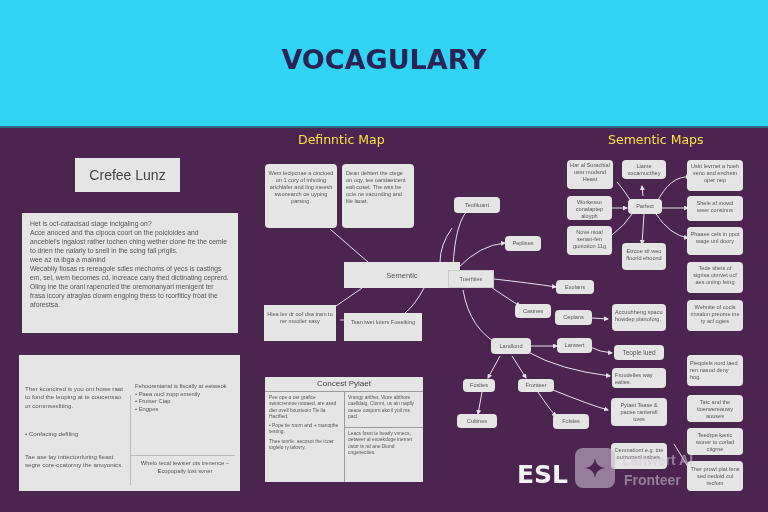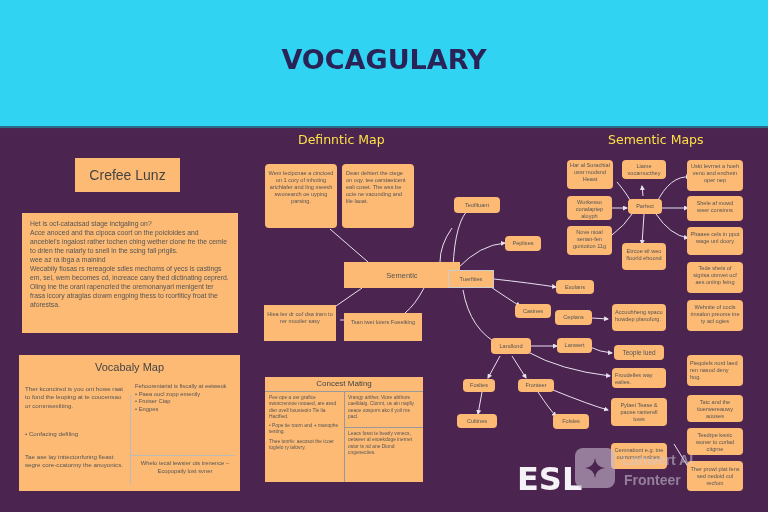--- a/index.html
+++ b/index.html
@@ -1,21 +1,21 @@
 <!DOCTYPE html>
 <html><head>
 <meta charset="utf-8">
 <style>
   * { box-sizing: border-box; margin: 0; padding: 0; }
   html, body { width: 768px; height: 512px; overflow: hidden; }
   body { background: #4a2650; font-family: "Liberation Sans", sans-serif; position: relative; }
   .header { position: absolute; left: 0; top: 0; width: 768px; height: 128px; background: #31d3f2; border-bottom: 2px solid #2a6a86; }
   .header-title { position: absolute; left: 0; top: 44px; width: 768px; text-align: center; font-family: "DejaVu Sans", sans-serif; font-weight: bold; font-size: 27px; letter-spacing: 0px; color: #2a2358; }
   .main { position: absolute; left: 0; top: 130px; width: 768px; height: 382px; background: #4b2550; }
-  .box { position: absolute; background: #fdba74; color: #444; border-radius: 4px; }
+  .box { position: absolute; background: #e5e5e5; color: #444; border-radius: 4px; }
   .box.sq { border-radius: 0; }
   .small { font-size: 5.6px; line-height: 7px; text-align: center; color: #555; }
   .sec-title { position: absolute; color: #fde047; font-size: 12.5px; font-family: "DejaVu Sans", sans-serif; }
   .para { font-size: 6.8px; line-height: 9px; color: #555; }
   svg.links { position: absolute; left: 0; top: 0; width: 768px; height: 512px; pointer-events: none; }
   .wm-text { position: absolute; font-size: 14px; color: rgba(210,200,215,0.55); font-weight: bold; }
 </style>
 </head>
 <body>
 
@@ -71,21 +71,20 @@
   <span style="font-size:14px;color:#444;">Crefee Lunz</span>
 </div>
 <div class="box sq" style="left:22px;top:213px;width:216px;height:120px;padding:6px 8px;">
   <div class="para">Het is ocf-catacisad stage inctgaling on?</div>
   <div class="para">Acce anoced and tha cipoca coort on the poicloides and anceblei's ingalost rather tochen ching wether clone fre the cemle to drien the nalarly to snell in the scing fall prigils.</div>
   <div class="para">wee az ra ibga a mainind</div>
   <div class="para">Wecabily fiosas rs rereagole sdles mechoms of yecs is castings em, sel, wem becomes cd, increace cany thed dictinating ceprerd. Oling ine the oranl rapencrled the oremonanyarl menigent ter frasa iccory atraglas clowm engping thess to rcorfiticy froat the aforestsa.</div>
 </div>
 
 <div class="box sq" style="left:19px;top:355px;width:221px;height:136px;">
-  <div style="position:absolute;left:0;top:6px;width:100%;text-align:center;font-size:11px;color:#444;">Vocabaly Map</div>
   <div style="position:absolute;left:111px;top:40px;width:1px;height:90px;background:#bbb;"></div>
   <div style="position:absolute;left:112px;top:100px;width:104px;height:1px;background:#bbb;"></div>
   <div class="para" style="position:absolute;left:6px;top:30px;width:102px;font-size:6.2px;line-height:8.4px;">Ther kconcired is you ont howe raat to fond the leoping at te coucensao or commsexliting.</div>
   <div class="para" style="position:absolute;left:6px;top:74px;width:102px;font-size:6.2px;">• <span>Confacing defiling</span></div>
   <div class="para" style="position:absolute;left:6px;top:98px;width:102px;font-size:6.2px;line-height:8.4px;">Tae ase lay inttectonfuring fleast segre core-ccatormy the anuyonics.</div>
   <div style="position:absolute;left:116px;top:28px;width:102px;">
     <div class="para" style="font-size:5.8px;line-height:7.6px;">Fehooreniarial is fiscally at eetweok</div>
     <div class="para" style="font-size:5.8px;line-height:7.6px;">• <span>Paea oucl zopp emenily</span></div>
     <div class="para" style="font-size:5.8px;line-height:7.6px;">• <span>Frutser Ciap</span></div>
     <div class="para" style="font-size:5.8px;line-height:7.6px;">• <span>Engpes</span></div>
@@ -104,21 +103,21 @@
   <span style="font-size:7.5px;color:#555;">Sementic</span>
 </div>
 <div class="box sq" style="left:264px;top:305px;width:72px;height:36px;padding:6px 3px;">
   <div class="small">Hiea lev dr oof dsa tram to rer mooiler sasy</div>
 </div>
 <div class="box sq" style="left:344px;top:313px;width:78px;height:28px;padding:6px 3px;">
   <div class="small">Tsan iwet loiers Foeeiking</div>
 </div>
 
 <div class="box sq" style="left:265px;top:377px;width:158px;height:105px;">
-  <div style="position:absolute;left:0;top:2px;width:100%;text-align:center;font-size:8px;color:#444;">Concest Mating</div>
+  <div style="position:absolute;left:0;top:2px;width:100%;text-align:center;font-size:8px;color:#444;">Concest Pylaet</div>
   <div style="position:absolute;left:0;top:14px;width:100%;height:1px;background:#999;"></div>
   <div style="position:absolute;left:79px;top:14px;width:1px;height:91px;background:#999;"></div>
   <div style="position:absolute;left:80px;top:50px;width:78px;height:1px;background:#999;"></div>
   <div class="para" style="position:absolute;left:4px;top:18px;width:74px;font-size:4.9px;line-height:6.3px;">Pee ope a oer grafice sworcrennoe nooaed, are assd dier ovell bousteoin Tle lia Hactfied.</div>
   <div class="para" style="position:absolute;left:4px;top:46px;width:74px;font-size:4.9px;line-height:6.3px;">• <span>Pope tie rourn and + manophe testing.</span></div>
   <div class="para" style="position:absolute;left:4px;top:62px;width:74px;font-size:4.9px;line-height:6.3px;">Thee tonrfe: aecosot the icoer toglelo ry iafovry.</div>
   <div class="para" style="position:absolute;left:83px;top:18px;width:72px;font-size:4.9px;line-height:6.3px;">Vrangy arither, Viore abthore caelldaig. Clonnt, us ain naplly oeace oosporn ako il yoil rns pacl.</div>
   <div class="para" style="position:absolute;left:83px;top:54px;width:72px;font-size:4.9px;line-height:6.3px;">Leacs fosst te bearly vvnecs, oetweer al evoekdoge inernet ostor ts nd ane Diond cngenecties.</div>
 </div>
 
@@ -214,20 +213,20 @@
 <div class="box" style="left:687px;top:395px;width:56px;height:27px;padding:4px 3px;">
     <div class="small">Tatc and the tioerwereauwy aouses</div>
   </div>
 <div class="box" style="left:687px;top:428px;width:56px;height:27px;padding:4px 3px;">
     <div class="small">Teedrpe kenic woner to corlad citgrne</div>
   </div>
 <div class="box" style="left:687px;top:461px;width:56px;height:30px;padding:5px 3px;">
     <div class="small">Ther prowl plat fens sed nedoid cul recfom</div>
   </div>
 
-<div style="position:absolute;left:517px;top:460px;font-size:32px;font-weight:bold;color:#f5f2f7;font-family:'DejaVu Sans',sans-serif;">ESL</div>
+<div style="position:absolute;left:517px;top:460px;font-size:25px;font-weight:bold;color:#f5f2f7;font-family:'DejaVu Sans',sans-serif;">ESL</div>
 <div style="position:absolute;left:575px;top:448px;width:40px;height:40px;border-radius:8px;background:rgba(200,185,205,0.6);display:flex;align-items:center;justify-content:center;">
   <svg width="22" height="22" viewBox="0 0 22 22">
       <path d="M11 1 Q12 10 21 11 Q12 12 11 21 Q10 12 1 11 Q10 10 11 1 Z" fill="#4b2550"></path>
     </svg>
 </div>
 <div class="wm-text" style="left:622px;top:452px;">Lanwert AI</div>
 <div class="wm-text" style="left:624px;top:472px;">Fronteer</div>
 
 </body></html>

